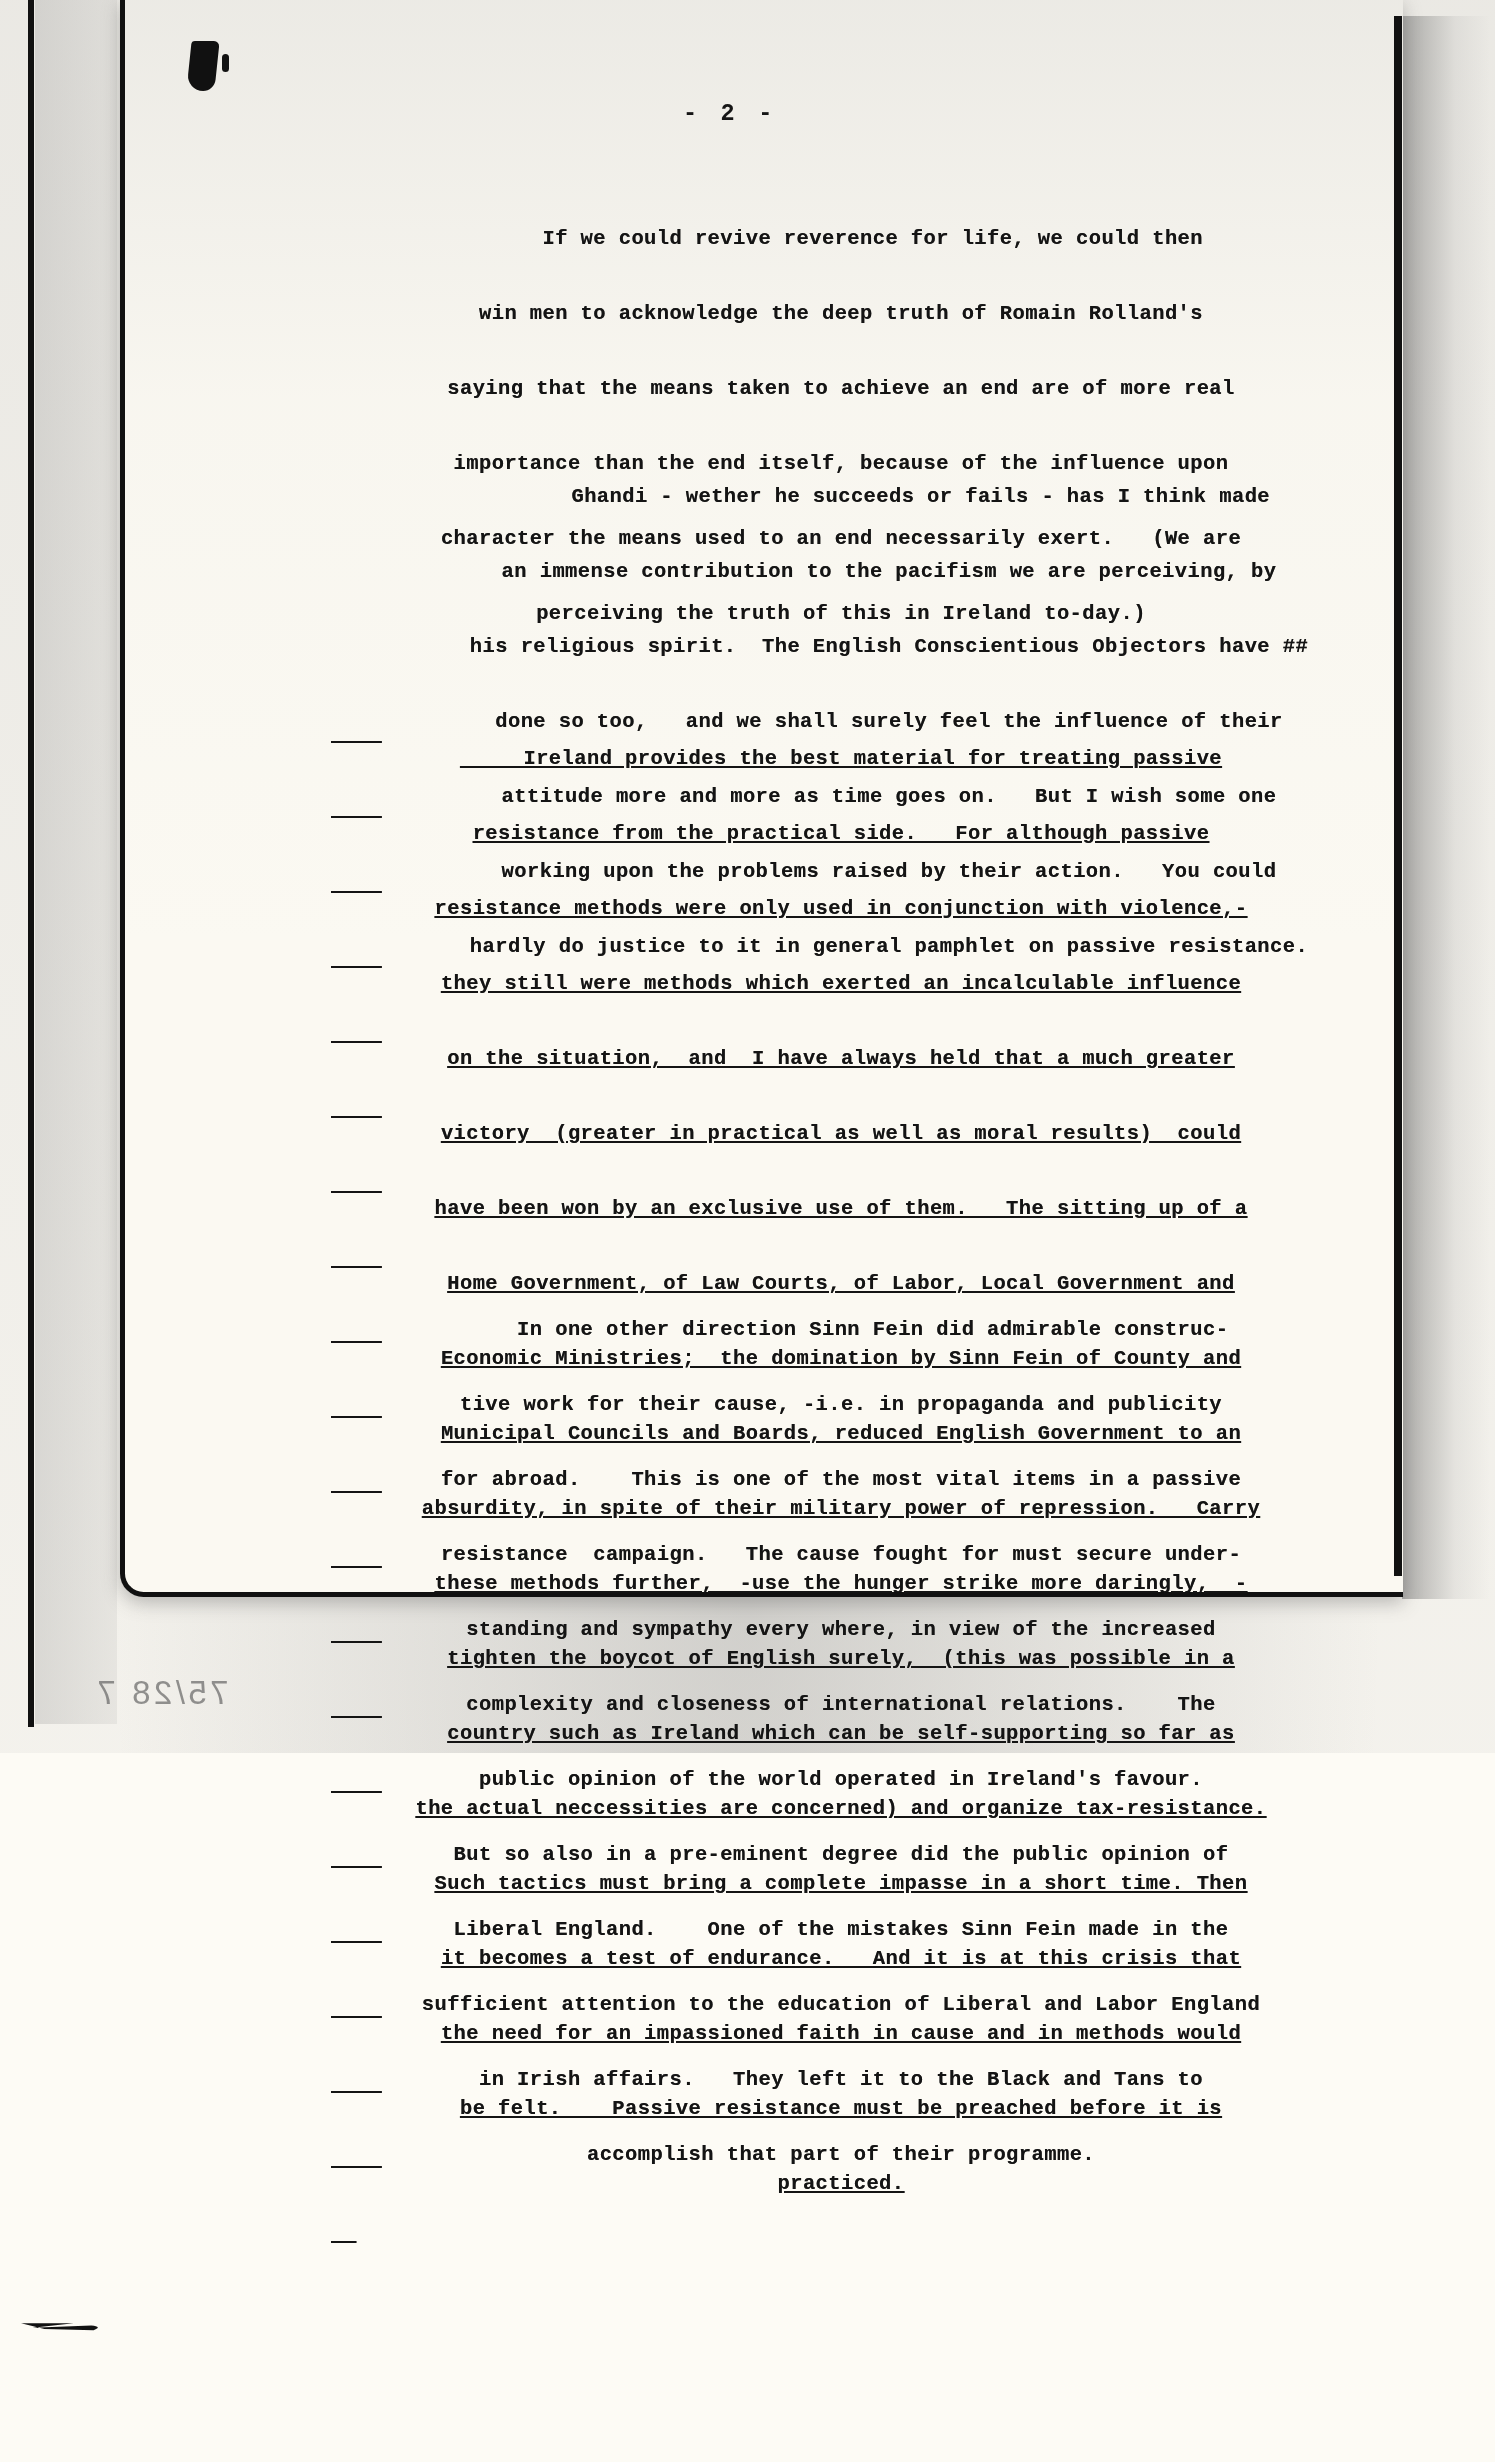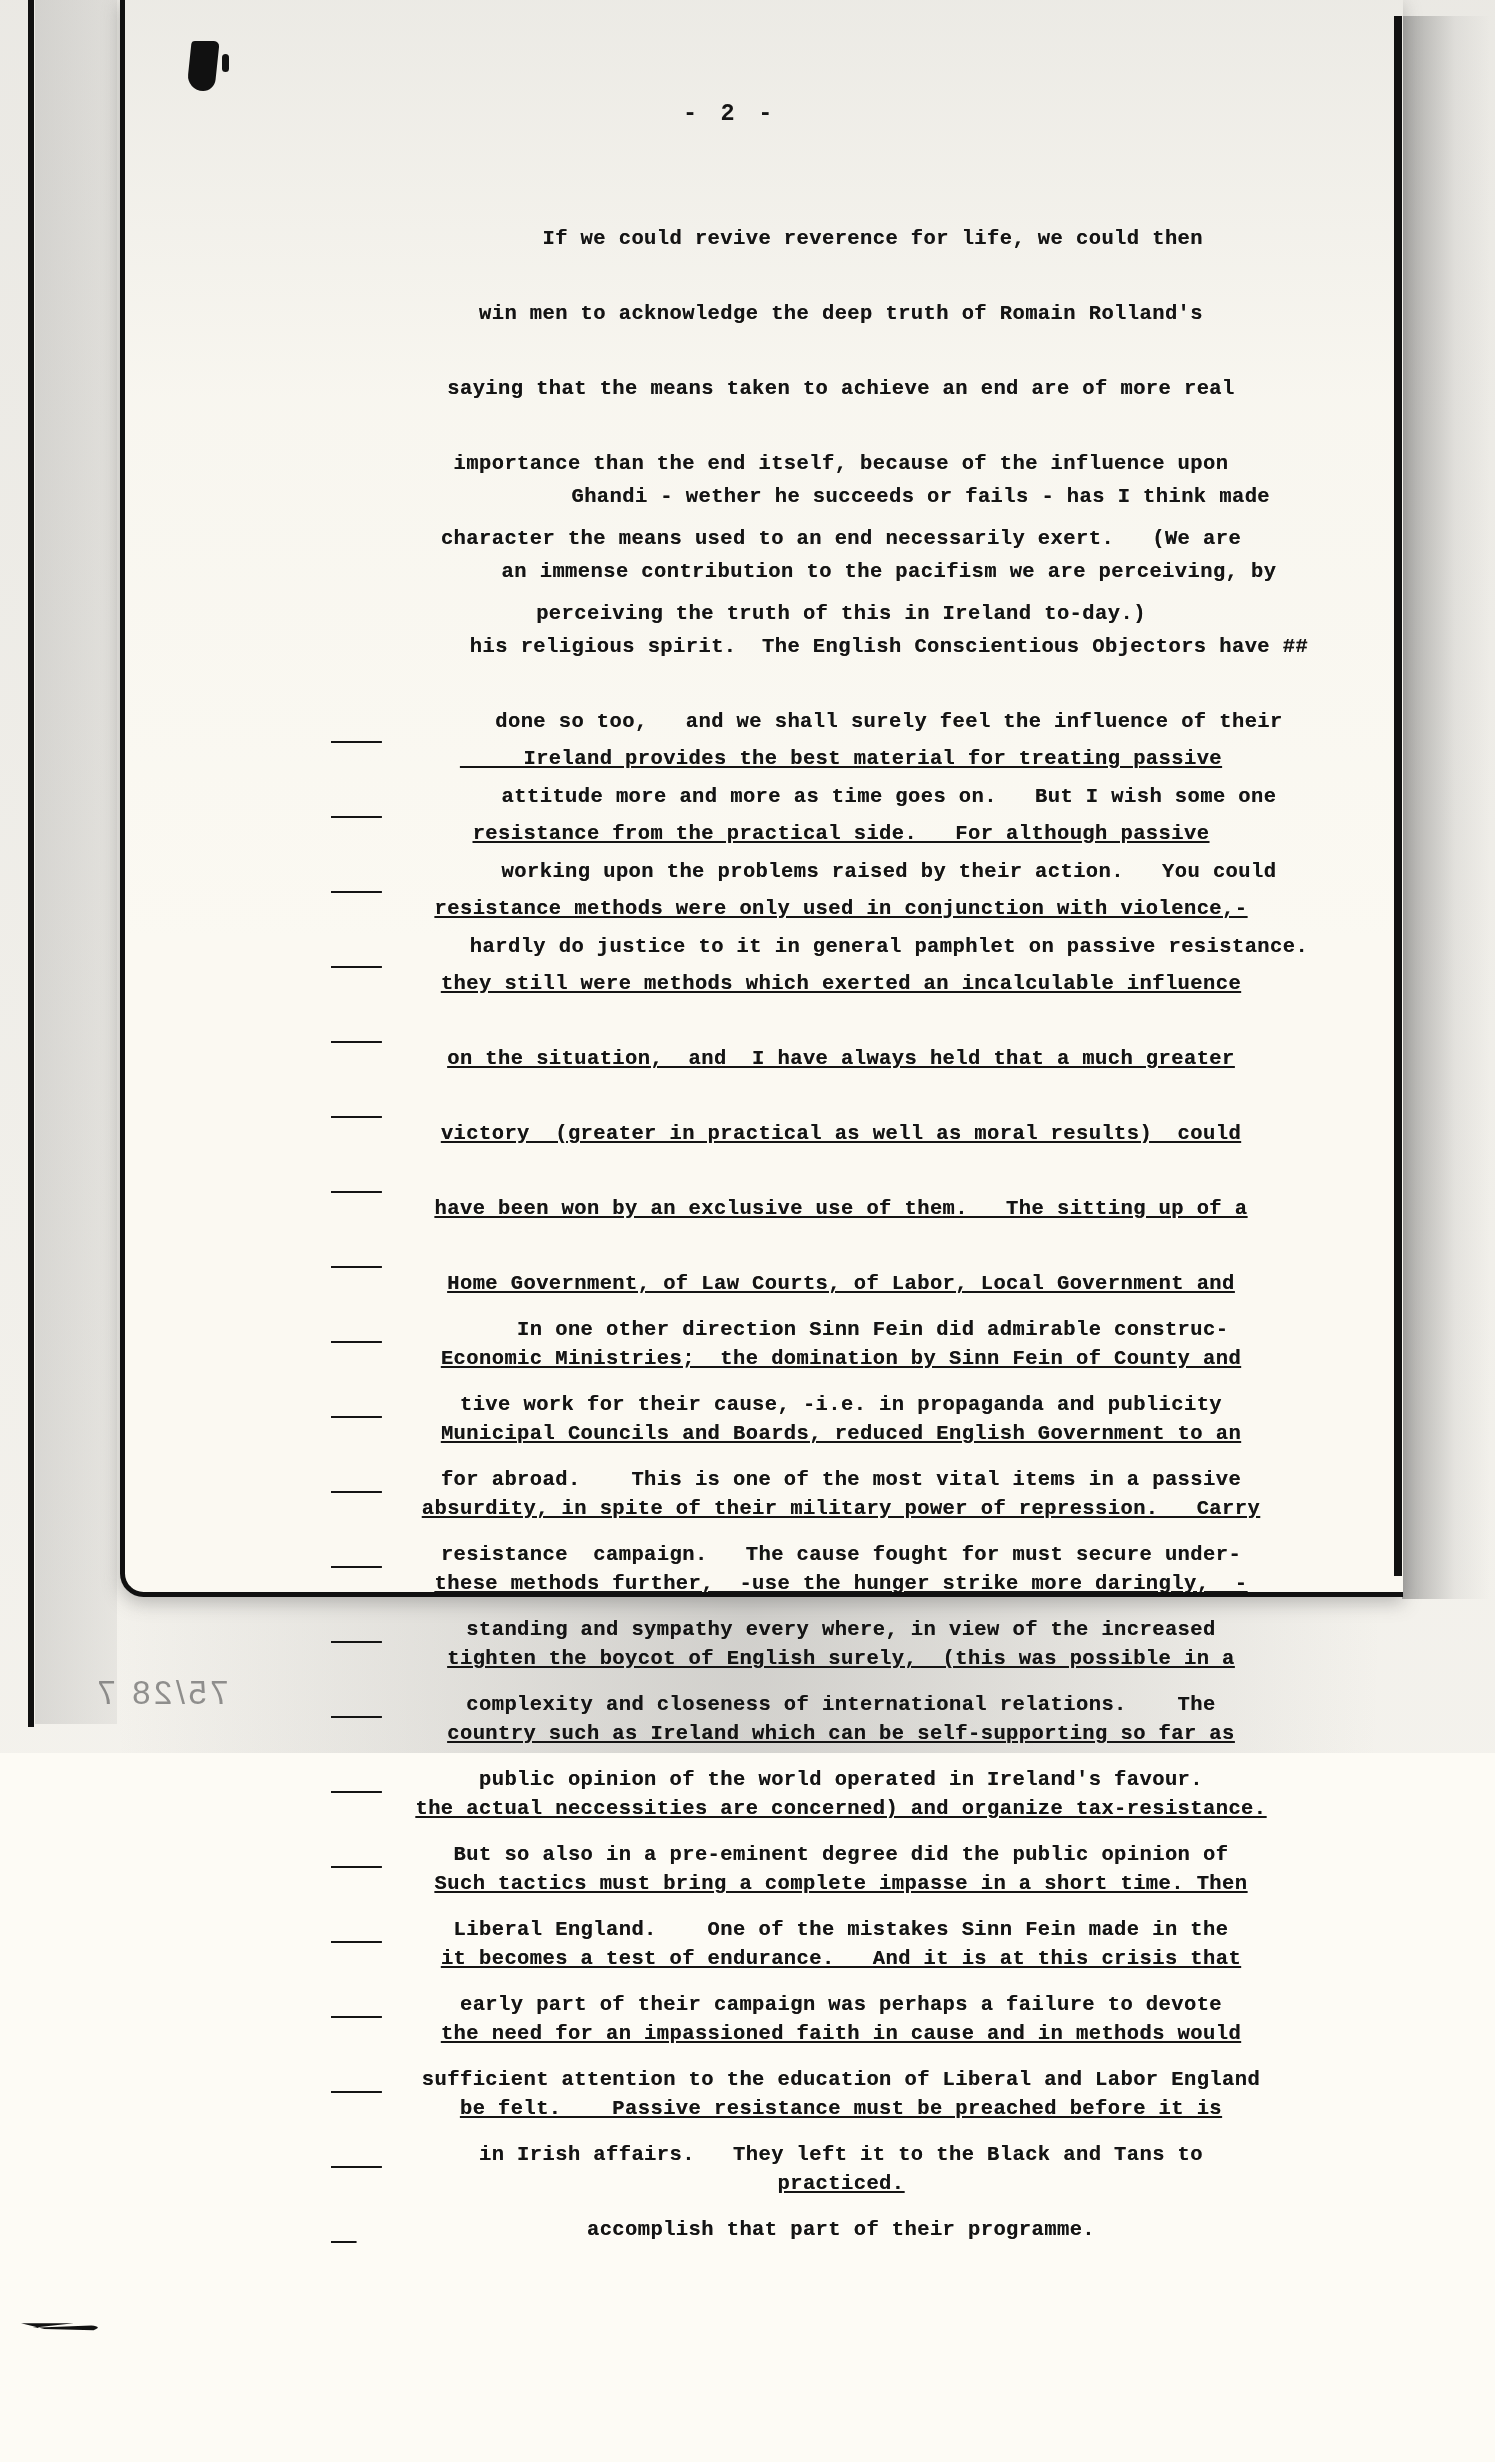--- a/index.html
+++ b/index.html
@@ -196,21 +196,20 @@
   <div class="text-block" style="top:1267px;">
     <span class="line">     In one other direction Sinn Fein did admirable construc-</span>
     <span class="line">tive work for their cause, -i.e. in propaganda and publicity</span>
     <span class="line">for abroad.    This is one of the most vital items in a passive</span>
     <span class="line">resistance  campaign.   The cause fought for must secure under-</span>
     <span class="line">standing and sympathy every where, in view of the increased</span>
     <span class="line">complexity and closeness of international relations.    The</span>
     <span class="line">public opinion of the world operated in Ireland's favour.</span>
     <span class="line">But so also in a pre-eminent degree did the public opinion of</span>
     <span class="line">Liberal England.    One of the mistakes Sinn Fein made in the</span>
-    <span class="line">early part of their campaign was perhaps a failure to devote</span>
     <span class="line">sufficient attention to the education of Liberal and Labor England</span>
     <span class="line">in Irish affairs.   They left it to the Black and Tans to</span>
     <span class="line">accomplish that part of their programme.</span>
   </div>
 
   <div class="stamp">75/28 7</div>
 </div>
 
 <div class="bottom-mark">
   <svg width="82" height="9.4" viewBox="0 0 140 16">

